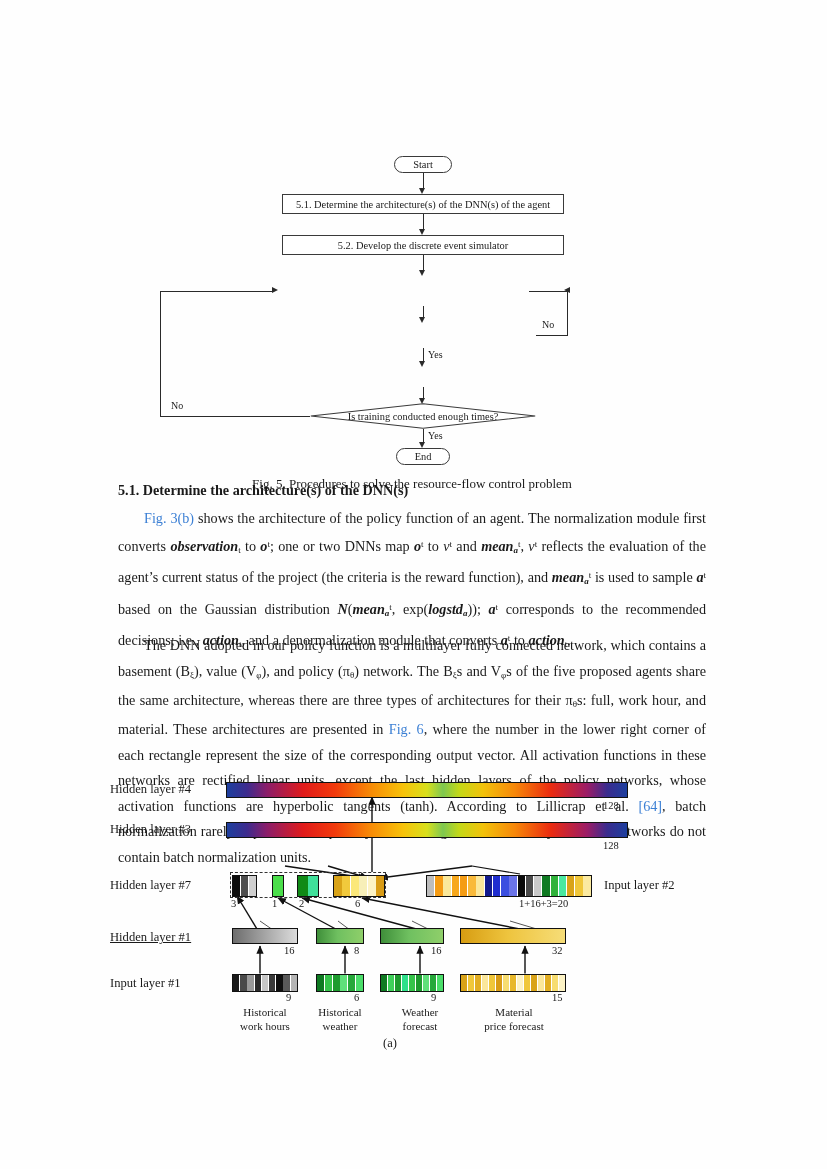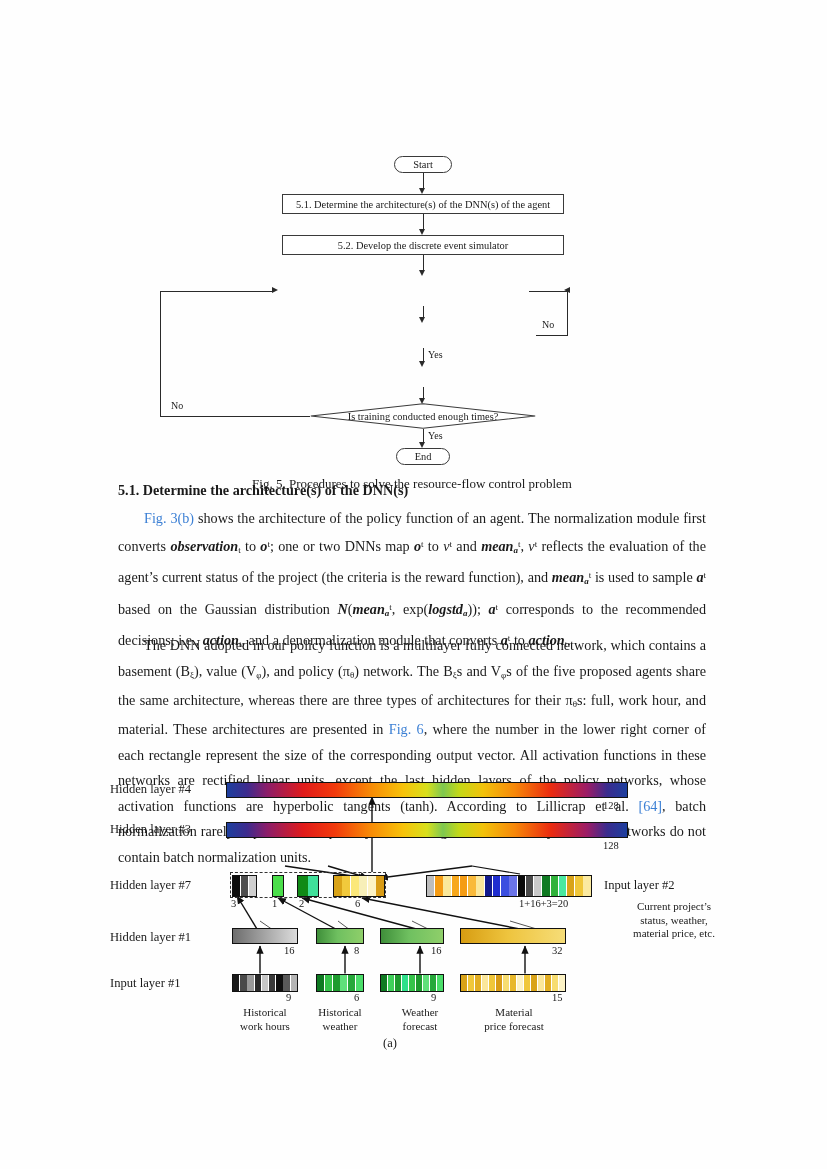--- a/index.html
+++ b/index.html
@@ -373,27 +373,22 @@
         <i style="background: rgb(201, 201, 201); margin-right: 0.8px;"></i>
         <i style="background: rgb(15, 122, 34); margin-right: 0.8px;"></i>
         <i style="background: rgb(47, 178, 58); margin-right: 0.8px;"></i>
         <i style="background: rgb(74, 232, 160); margin-right: 0.8px;"></i>
         <i style="background: rgb(217, 163, 24); margin-right: 0.8px;"></i>
         <i style="background: rgb(240, 199, 58); margin-right: 0.8px;"></i>
         <i style="background: rgb(251, 234, 160);"></i>
       </div>
     <div class="net-num" style="left:419px; top:120px;">1+16+3=20</div>
     <div class="net-label" style="left:504px; top:100px;">Input layer #2</div>
-    <div class="net-cap" style="left:504px; top:122px; width:140px; text-align:center;">
-      <div>Current project’s</div>
-      <div>status, weather,</div>
-      <div>material price, etc.</div>
-    </div>
-
-    <div class="net-label" style="left:10px; top:152px;">Hidden layer #1</div>
+
+    <div class="net-label" style="left:10px; top:152px;text-decoration:underline;">Hidden layer #1</div>
     <div class="bar" style="left:132px; top:150px; width:66px; height:16px; background:linear-gradient(90deg,#6d6d6d 0%,#9a9a9a 40%,#dcdcdc 100%);"></div>
     <div class="net-num" style="left:184px; top:167px;">16</div>
 
     <div class="bar" style="left:216px; top:150px; width:48px; height:16px; background:linear-gradient(90deg,#3f8f3a 0%,#6fc060 45%,#8fcf6a 100%);"></div>
     <div class="net-num" style="left:254px; top:167px;">8</div>
 
     <div class="bar" style="left:280px; top:150px; width:64px; height:16px; background:linear-gradient(90deg,#3f8f3a 0%,#6fc060 45%,#8fcf6a 100%);"></div>
     <div class="net-num" style="left:331px; top:167px;">16</div>
 
     <div class="bar" style="left:360px; top:150px; width:106px; height:16px; background:linear-gradient(90deg,#d79d12 0%,#eec43e 45%,#f6dd78 100%);"></div>

